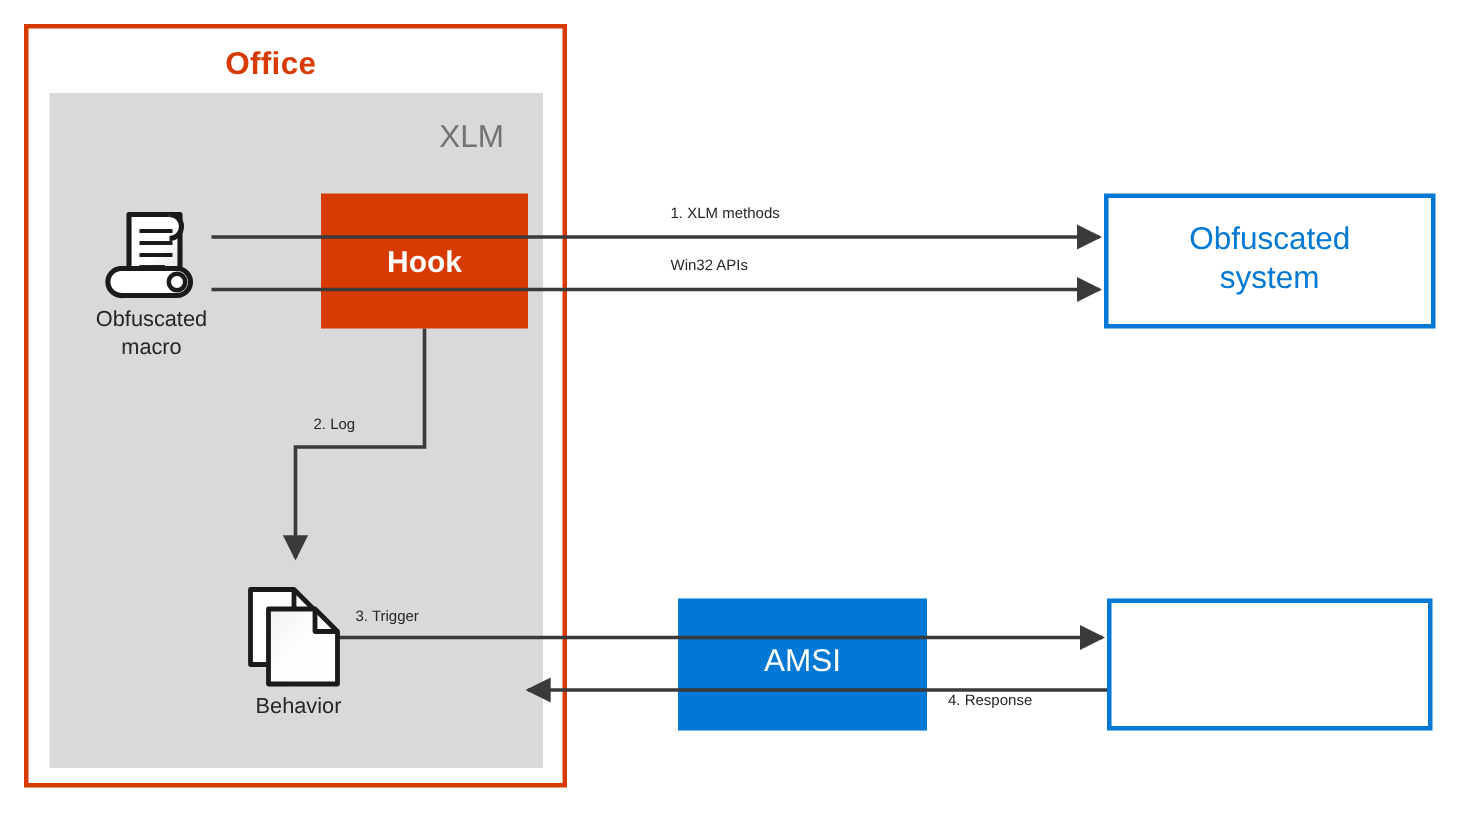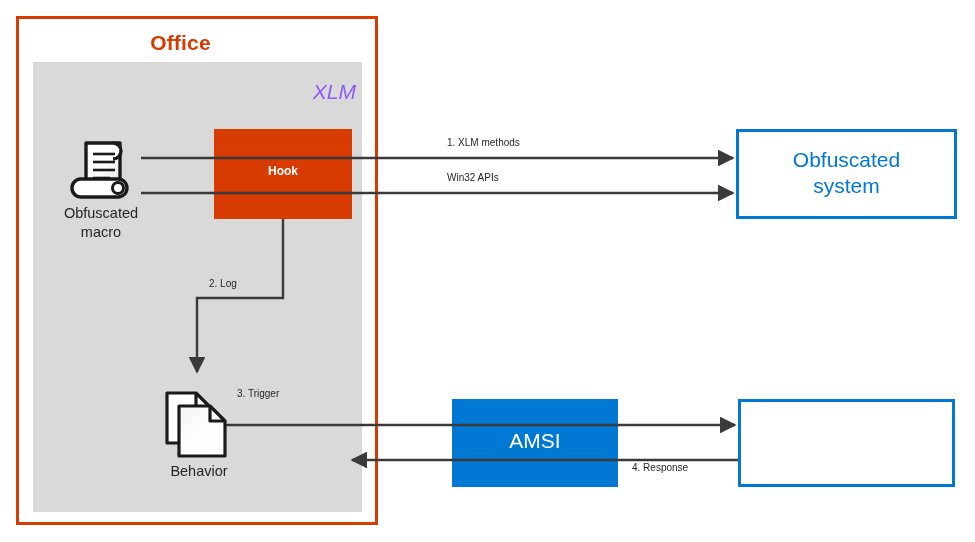--- a/index.html
+++ b/index.html
@@ -41,46 +41,45 @@
   .xlm-panel {
     position: absolute;
     left: 33px;
     top: 62px;
     width: 329px;
     height: 450px;
     background: #D9D9D9;
   }
   .xlm-title {
     position: absolute;
-    left: 252px;
+    left: 232px;
     top: 80px;
     width: 104px;
     text-align: right;
-    color: #8b5cf6;
+    color: #737373;
     font-size: 21px;
     font-weight: normal;
-    font-style: italic;
   }
   
   .hook-box {
     position: absolute;
     left: 214px;
     top: 129px;
     width: 138px;
     height: 90px;
     background: #D83B01;
   }
   .hook-label {
     position: absolute;
     left: 214px;
     top: 164px;
     width: 138px;
     text-align: center;
     color: #ffffff;
-    font-size: 12px;
+    font-size: 20px;
     font-weight: bold;
     z-index: 6;
   }
   
   .amsi-box {
     position: absolute;
     left: 452px;
     top: 399px;
     width: 166px;
     height: 88px;
@@ -130,21 +129,21 @@
   .conn-label {
     position: absolute;
     color: #262626;
     font-size: 10px;
     white-space: nowrap;
     z-index: 7;
   }
   #label-xlm-methods { left: 447px; top: 137px; }
   #label-win32-apis  { left: 447px; top: 172px; }
   #label-log         { left: 209px; top: 278px; }
-  #label-trigger     { left: 237px; top: 388px; text-align: right; }
+  #label-trigger     { left: 237px; top: 406px; text-align: right; }
   #label-response    { left: 632px; top: 462px; }
 
   
   .icon-caption {
     position: absolute;
     color: #262626;
     font-size: 14.5px;
     line-height: 19px;
     text-align: center;
   }

